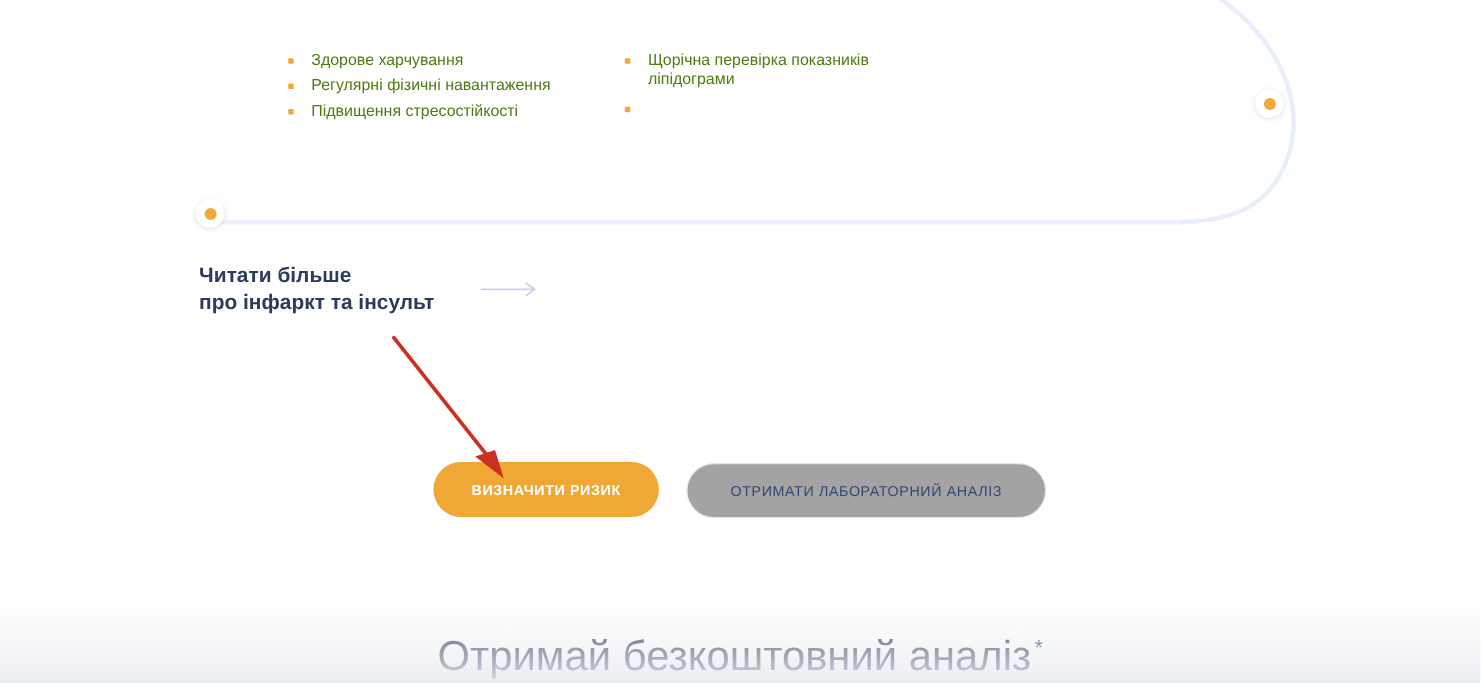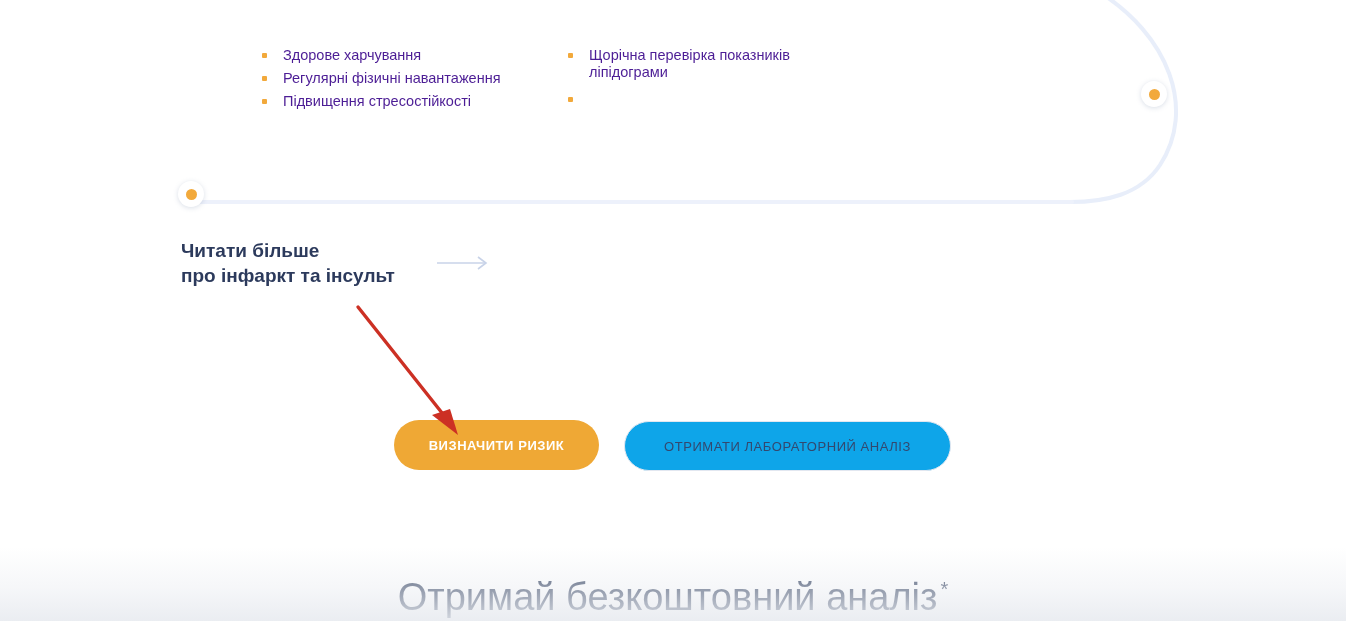--- a/index.html
+++ b/index.html
@@ -87,21 +87,21 @@
     margin: 0;
     padding: 0;
   }
   #bullets-left  { left: 262px; top: 47px; width: 300px; }
   #bullets-right { left: 568px; top: 47px; width: 300px; }
 
   .bullets li {
     position: relative;
     padding-left: 21px;
     margin: 0 0 6px 0;
-    color: #4c1d95;
+    color: #4d7c0f;
     font-size: 14.5px;
     line-height: 17px;
     font-weight: 400;
   }
   .bullets li:last-child { margin-bottom: 0; }
   .bullets li .bullet-dot {
     position: absolute;
     left: 0;
     top: 6px;
     width: 5px;
@@ -152,21 +152,21 @@
     background: #EFA835;
     color: #ffffff;
     border: none;
     font-weight: 700;
   }
   #btn-lab {
     left: 624px;
     top: 421px;
     width: 327px;
     height: 50px;
-    background: #0ea5e9;
+    background: #a3a3a3;
     color: #33486F;
     border: 1px solid #E2E7F0;
     font-weight: 400;
   }
 
   
   .annotation-arrow {
     position: absolute;
     left: 340px;
     top: 295px;

